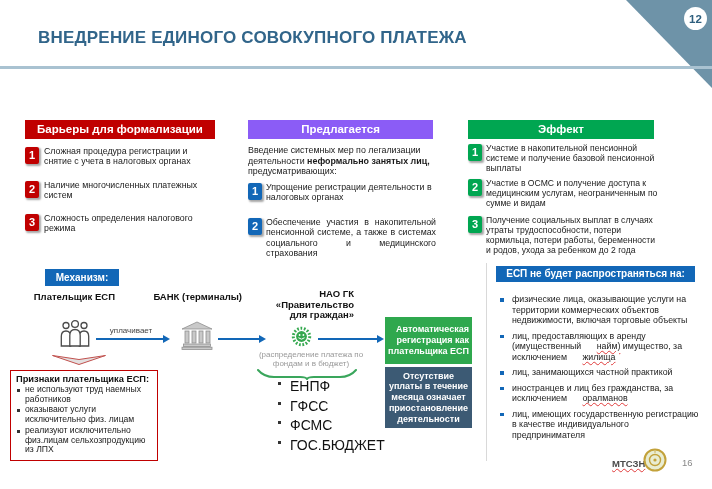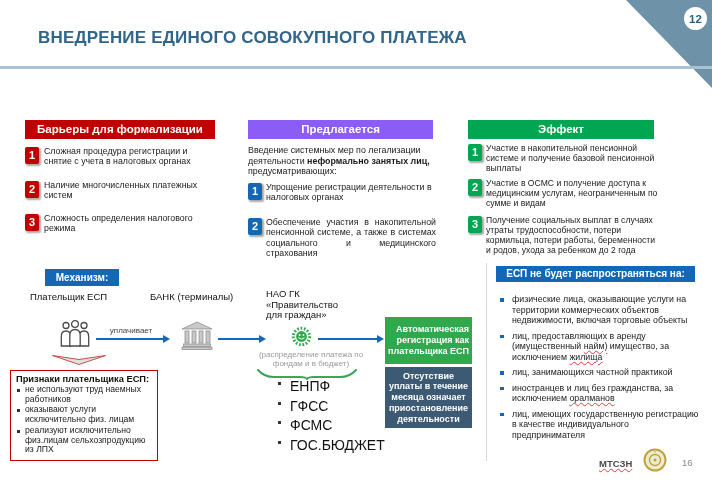--- a/index.html
+++ b/index.html
@@ -33,21 +33,21 @@
 
   .itm { position:absolute; font-size:8.8px; line-height:1.18; color:#1a1a1a; }
   .just { text-align:justify; }
   .intro { position:absolute; left:248px; top:145px; width:188px; font-size:8.9px; line-height:1.2; }
   .intro b { font-weight:bold; }
 
   
   .mech-label { position:absolute; left:45px; top:269px; width:74px; height:17px;
     background:#1267B7; color:#fff; font-weight:bold; font-size:10px; text-align:center;
     line-height:17px; }
-  .node-label { position:absolute; text-align:left; font-weight:normal; font-size:9.5px;
+  .node-label { position:absolute; text-align:right; font-weight:bold; font-size:9.5px;
     line-height:1.12; color:#111; }
   .harrow { position:absolute; height:2px; background:#1267B7; }
   .harrow::after { content:''; position:absolute; right:-6px; top:-3.5px;
     border-left:7px solid #1267B7; border-top:4.5px solid transparent;
     border-bottom:4.5px solid transparent; }
   .pays { position:absolute; left:98px; top:326px; width:66px; text-align:center;
     font-size:8px; color:#444; }
   .dist-note { position:absolute; left:246px; top:350px; width:130px; text-align:center;
     font-size:8px; color:#999; line-height:1.18; }
   .funds { position:absolute; left:278px; top:378px; list-style:none; }
@@ -75,21 +75,21 @@
   .panel-sep { position:absolute; left:486px; top:263px; width:1px; height:198px; background:#d9d9d9; }
   .excl-hdr { position:absolute; left:496px; top:266px; width:199px; height:16px;
     background:#1267B7; color:#fff; font-weight:bold; font-size:10px; text-align:center;
     line-height:16px; }
   .excl-list { position:absolute; left:498px; top:294px; width:206px; list-style:none; }
   .excl-list li { position:relative; padding-left:14px; font-size:8.8px; line-height:1.2;
     color:#1a1a1a; margin-bottom:5px; }
   .excl-list li::before { content:''; position:absolute; left:2px; top:4px; width:3.5px;
     height:3.5px; background:#1267B7; }
   .wavy { text-decoration:underline; text-decoration-style:wavy;
-    text-decoration-color:#e03b3b; text-decoration-thickness:1px; }
+    text-decoration-color:#e03b3b; text-decoration-thickness:1px;margin-left:13px; }
 
   
   .footer-org { position:absolute; left:599px; top:458px; font-size:9.5px; font-weight:700;
     color:#4a4a4a; }
   .footer-page { position:absolute; left:682px; top:457px; font-size:9.5px; color:#888; }
   .emblem { position:absolute; left:643px; top:448px; }
 
   svg { display:block; }
   .icon-abs { position:absolute; }
 </style>

